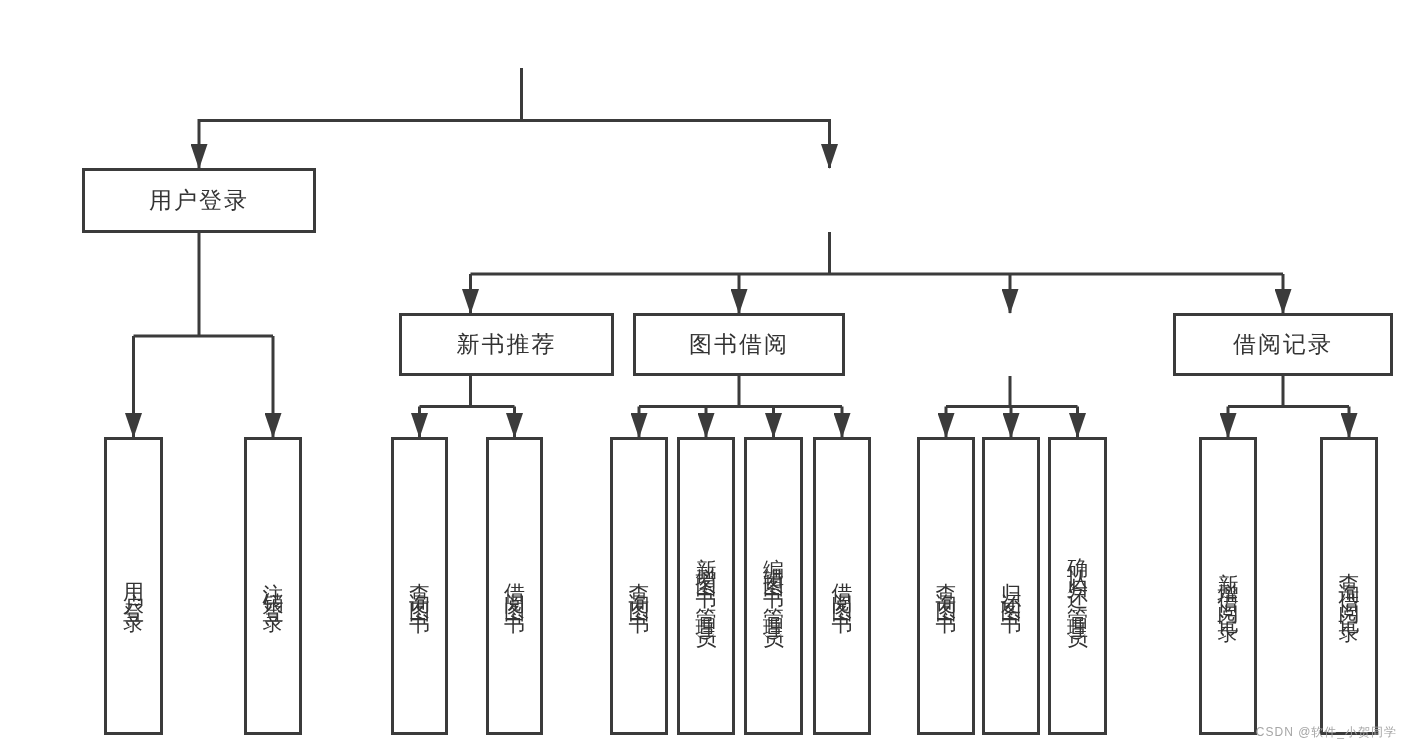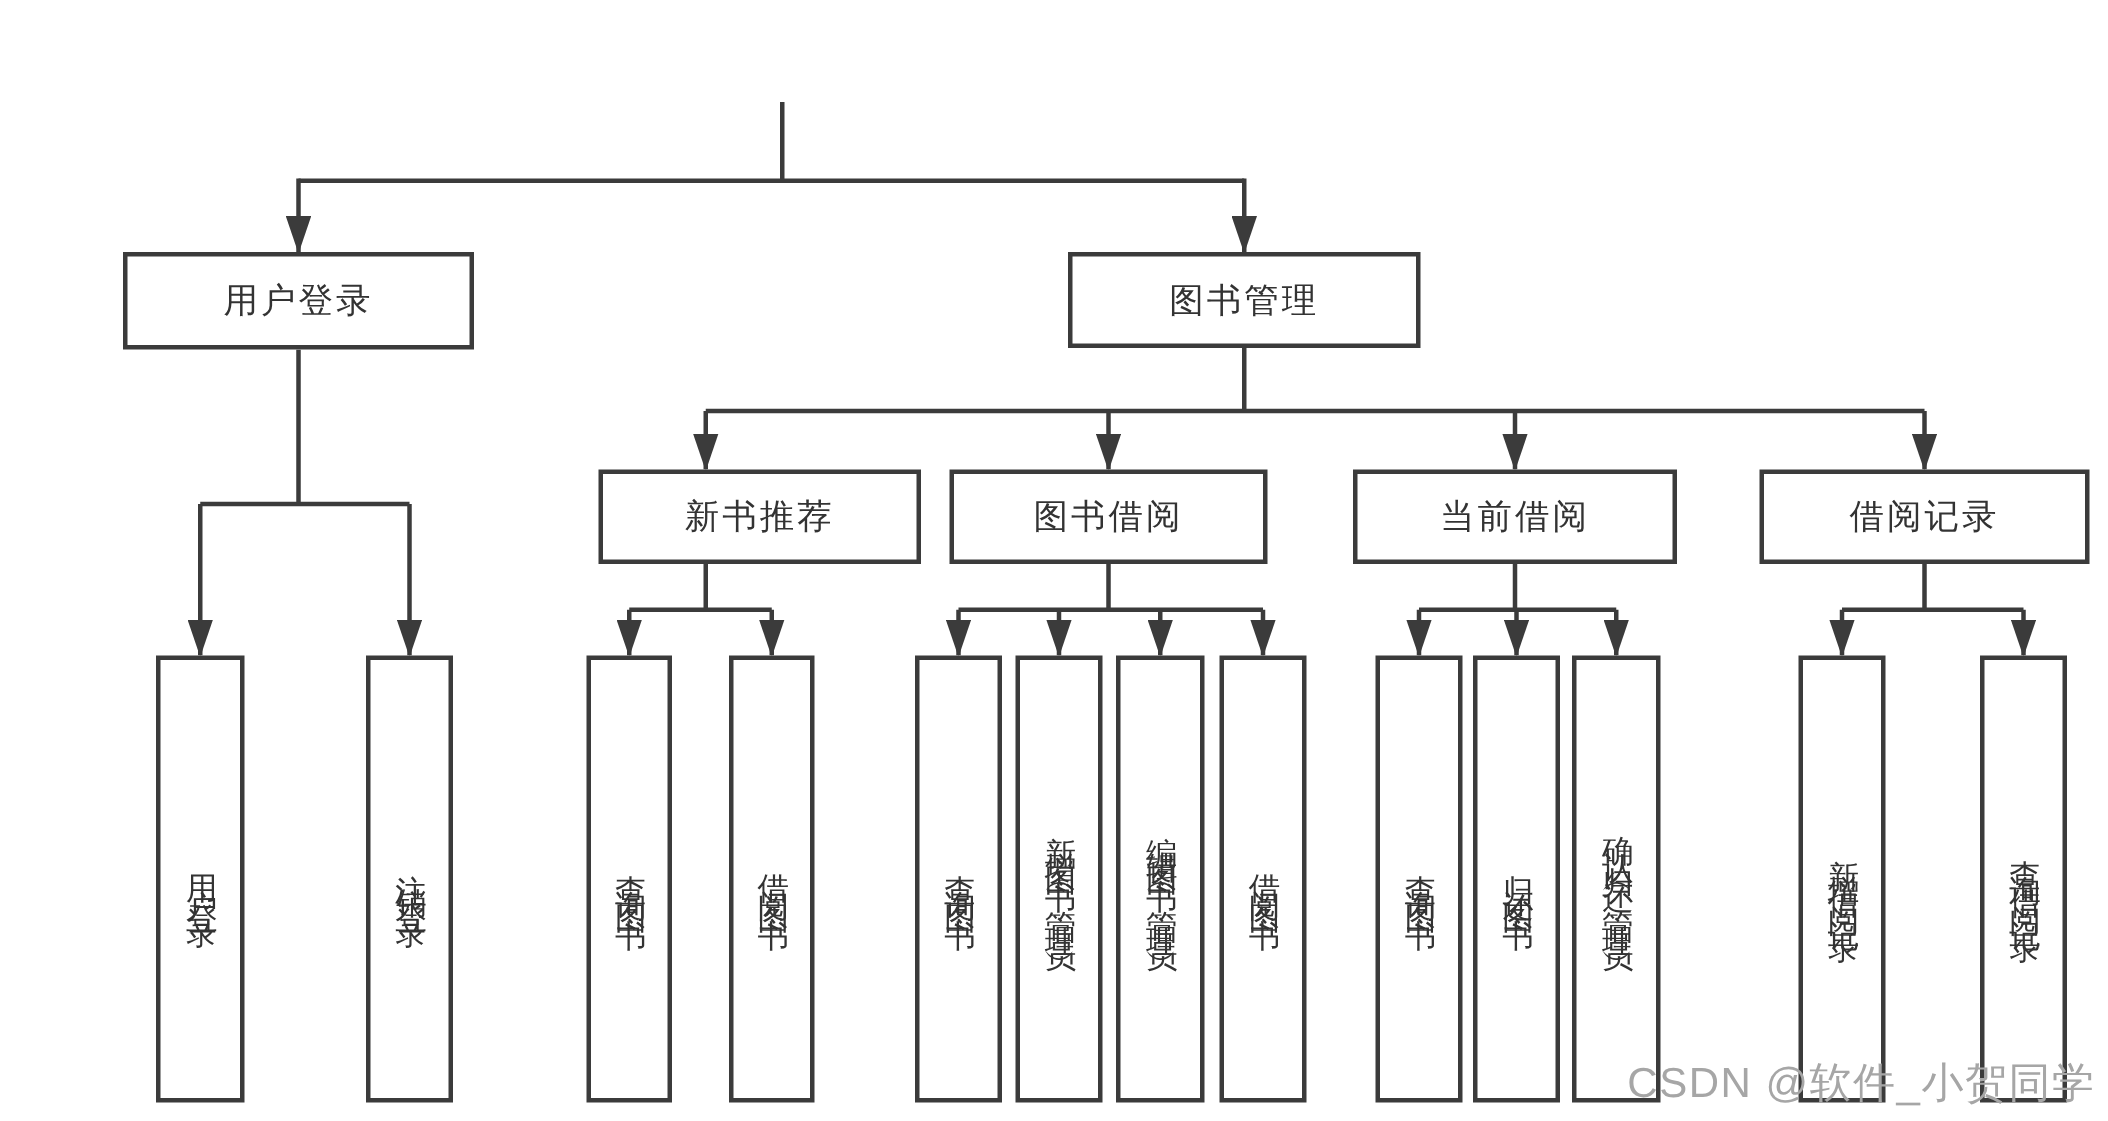--- a/index.html
+++ b/index.html
@@ -48,21 +48,21 @@
     writing-mode: vertical-rl;
     text-orientation: mixed;
     font-size: 21px;
     letter-spacing: 10px;
     white-space: nowrap;
   }
   .watermark {
     position: absolute;
     right: 8px;
     bottom: 6px;
-    font-size: 28px;
+    font-size: 12px;
     letter-spacing: 1px;
     color: var(--watermark);
     white-space: nowrap;
   }
 </style>
 </head>
 <body>
 
 <div class="stage">
 
@@ -112,32 +112,26 @@
     <path class="edge" marker-end="url(#arrowhead)" d="M1077.5,406.5 V437"></path>
 
     <path class="edge" marker-end="url(#arrowhead)" d="M1228,406.5 V437"></path>
     <path class="edge" marker-end="url(#arrowhead)" d="M1349,406.5 V437"></path>
   </svg>
 
 
   <div class="box h" style="left:82px; top:168px; width:234px; height:65px;">
     <span>用户登录</span>
   </div>
-  <div class="box h" style="left:712px; top:168px; width:235px; height:64px;">
-    <span>图书管理</span>
-  </div>
 
   <div class="box h" style="left:363px; top:313px; width:215px; height:63px;margin-left:36px;">
     <span>新书推荐</span>
   </div>
   <div class="box h" style="left:633px; top:313px; width:212px; height:63px;">
     <span>图书借阅</span>
-  </div>
-  <div class="box h" style="left:902px; top:313px; width:216px; height:63px;">
-    <span>当前借阅</span>
   </div>
   <div class="box h" style="left:1173px; top:313px; width:220px; height:63px;">
     <span>借阅记录</span>
   </div>
 
   <div class="box v" style="left:104px; top:437px; width:59px; height:298px;">
     <span>用户登录</span>
   </div>
   <div class="box v" style="left:244px; top:437px; width:58px; height:298px;">
     <span>注销登录</span>

